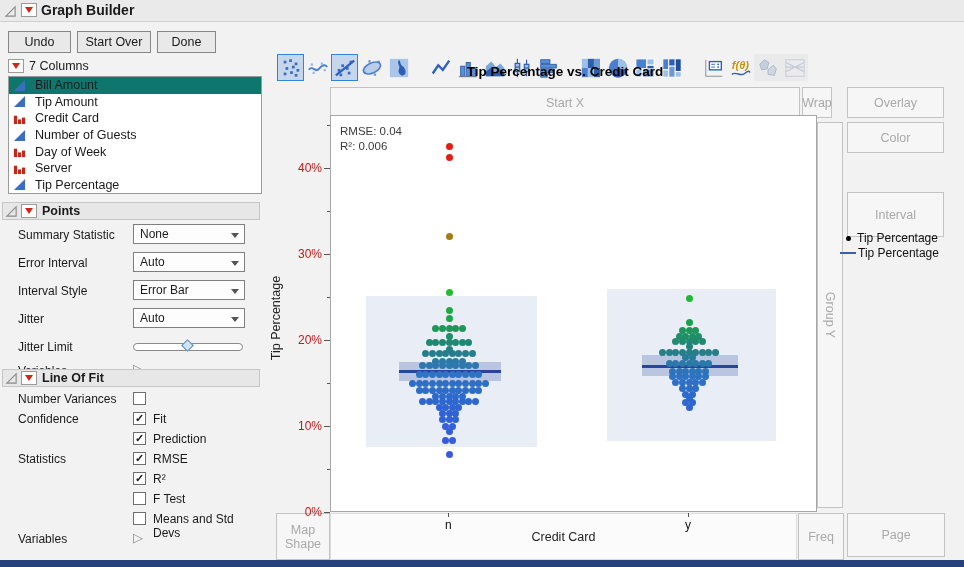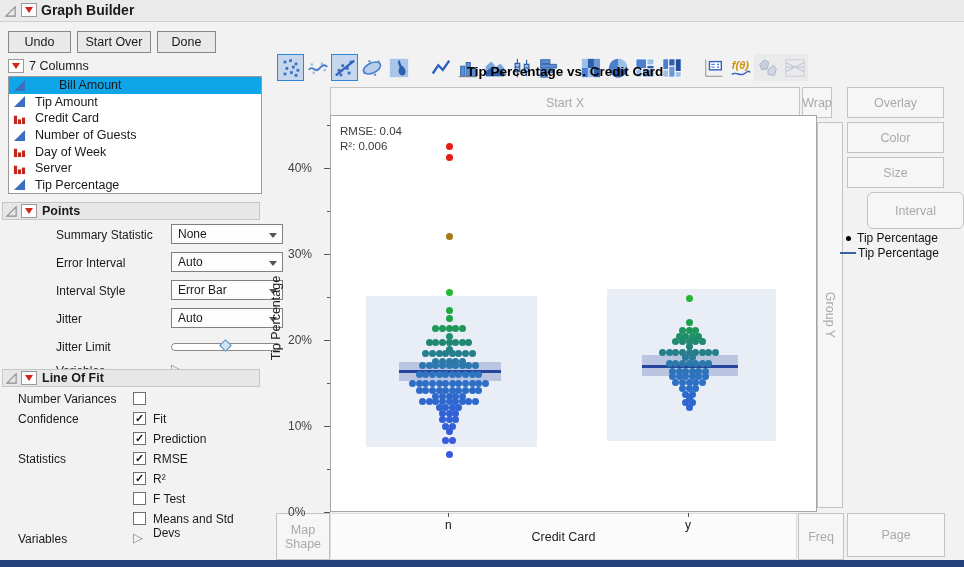--- a/index.html
+++ b/index.html
@@ -15,21 +15,21 @@
           display:flex;align-items:center;justify-content:center;}
   .redtri{width:0;height:0;border-left:4px solid transparent;border-right:4px solid transparent;border-top:6px solid #cf2617;}
 
   .btn{position:absolute;height:22px;background:#e9e9e9;border:1px solid #878787;
        display:flex;align-items:center;justify-content:center;font-size:12.5px;cursor:default;}
 
   
   .listbox{position:absolute;left:8px;top:76px;width:254px;height:118px;background:#fff;border:1px solid #9a9a9a;
            display:flex;flex-direction:column;}
   .col-row{height:16.8px;display:flex;align-items:center;padding-left:4px;}
-  .col-row.sel{background:#0ea5e9;gap:24px;}
+  .col-row.sel{background:#0f766e;}
   .col-icon{width:14px;height:13px;margin-right:8px;display:inline-flex;}
   .col-label{font-size:12.5px;}
 
   
   .sechdr{position:absolute;left:2px;width:258px;height:18px;background:#e7e7e7;border:1px solid #c6c6c6;
           display:flex;align-items:center;}
   .sechdr .tri-open{position:static;margin:0 3px 0 2px;}
   .sechdr .redbox{position:static;margin-right:5px;}
   .sechdr .sectitle{font-weight:bold;font-size:12.5px;}
 
@@ -64,21 +64,21 @@
         display:flex;align-items:center;justify-content:center;font-size:12.5px;text-align:center;}
   .zone.vert span{transform:rotate(90deg);white-space:nowrap;display:block;}
   .plot{position:absolute;left:330px;top:115px;width:487px;height:397px;background:#fff;border:1px solid #a6a6a6;overflow:hidden;}
   .pred{position:absolute;background:#e8edf6;}
   .conf{position:absolute;background:rgba(148,166,208,0.55);}
   .fitline{position:absolute;height:3px;background:#27459c;}
   .dot{position:absolute;width:7px;height:7px;border-radius:50%;}
   .anno{position:absolute;left:340px;top:124px;font-size:11.5px;color:#3a3a3a;line-height:15px;}
   #axes{position:absolute;left:0;top:0;width:964px;height:567px;pointer-events:none;}
   .ytickmark{position:absolute;height:1px;background:#555;}
-  .ylab{position:absolute;width:34px;font-size:12px;color:#404040;}
+  .ylab{position:absolute;width:34px;text-align:right;font-size:12px;color:#b91c1c;}
   .xtickmark{position:absolute;width:1px;background:#555;}
   .xlab{position:absolute;font-size:12px;color:#111;}
   .yaxis-title{position:absolute;left:276px;top:318px;transform:translate(-50%,-50%) rotate(-90deg);
                white-space:nowrap;font-size:12.5px;color:#222;}
   .xaxis-title{position:absolute;left:330px;top:530px;width:467px;text-align:center;font-size:12.5px;color:#222;}
   .axis-strip{position:absolute;left:330px;top:513px;width:467px;height:47px;background:#fbfbfb;border:1px solid #dcdcdc;}
 
   
   .legrow{position:absolute;display:flex;align-items:center;font-size:12px;color:#111;}
   .leg-dot{width:5px;height:5px;border-radius:50%;background:#000;margin:0 6px 0 3px;}
@@ -183,21 +183,21 @@
 
   <div class="sechdr" style="top:202px;">
     <svg class="tri-open" viewBox="0 0 14 14">
         <polygon points="2,12 12,12 12,2" fill="none" stroke="#8a8a8a" stroke-width="1.2"></polygon>
       </svg>
     <span class="redbox">
         <span class="redtri"></span>
       </span>
     <span class="sectitle">Points</span>
   </div>
-  <div style="position:absolute;left:0;top:224px;width:262px;margin-left:38px;">
+  <div style="position:absolute;left:0;top:224px;width:262px;">
       <div class="prow">
         <span class="plabel">Summary Statistic</span>
         <div class="select">
           <span>None</span>
           <span class="chev"></span>
         </div>
       </div>
       <div class="prow">
         <span class="plabel">Error Interval</span>
         <div class="select">
@@ -450,22 +450,21 @@
         </svg>
       </div>
     </div>
 
   <div class="gtitle">Tip Percentage vs. Credit Card</div>
 
   <div class="zone" style="left:330px;top:87px;width:470px;height:31px;">Start X</div>
   <div class="zone" style="left:802px;top:87px;width:30px;height:31px;">Wrap</div>
   <div class="zone" style="left:847px;top:87px;width:97px;height:31px;">Overlay</div>
   <div class="zone" style="left:847px;top:122px;width:97px;height:31px;">Color</div>
-  <div class="zone" style="left:847px;top:157px;width:97px;height:31px;">Size</div>
-  <div class="zone" style="left:867px;top:192px;width:97px;height:37px;border-radius:6px;">Interval</div>
+  <div class="zone" style="left:847px;top:192px;width:97px;height:45px;">Interval</div>
   <div class="zone vert" style="left:817px;top:122px;width:26px;height:386px;">
       <span>Group Y</span>
     </div>
   <div class="zone" style="left:276px;top:513px;width:54px;height:47px;flex-direction:column;line-height:14px;text-align:center;">
     <span>Map</span>
     <span>Shape</span>
   </div>
   <div class="zone" style="left:798px;top:513px;width:46px;height:47px;">Freq</div>
   <div class="zone" style="left:847px;top:513px;width:98px;height:44px;">Page</div>
 

